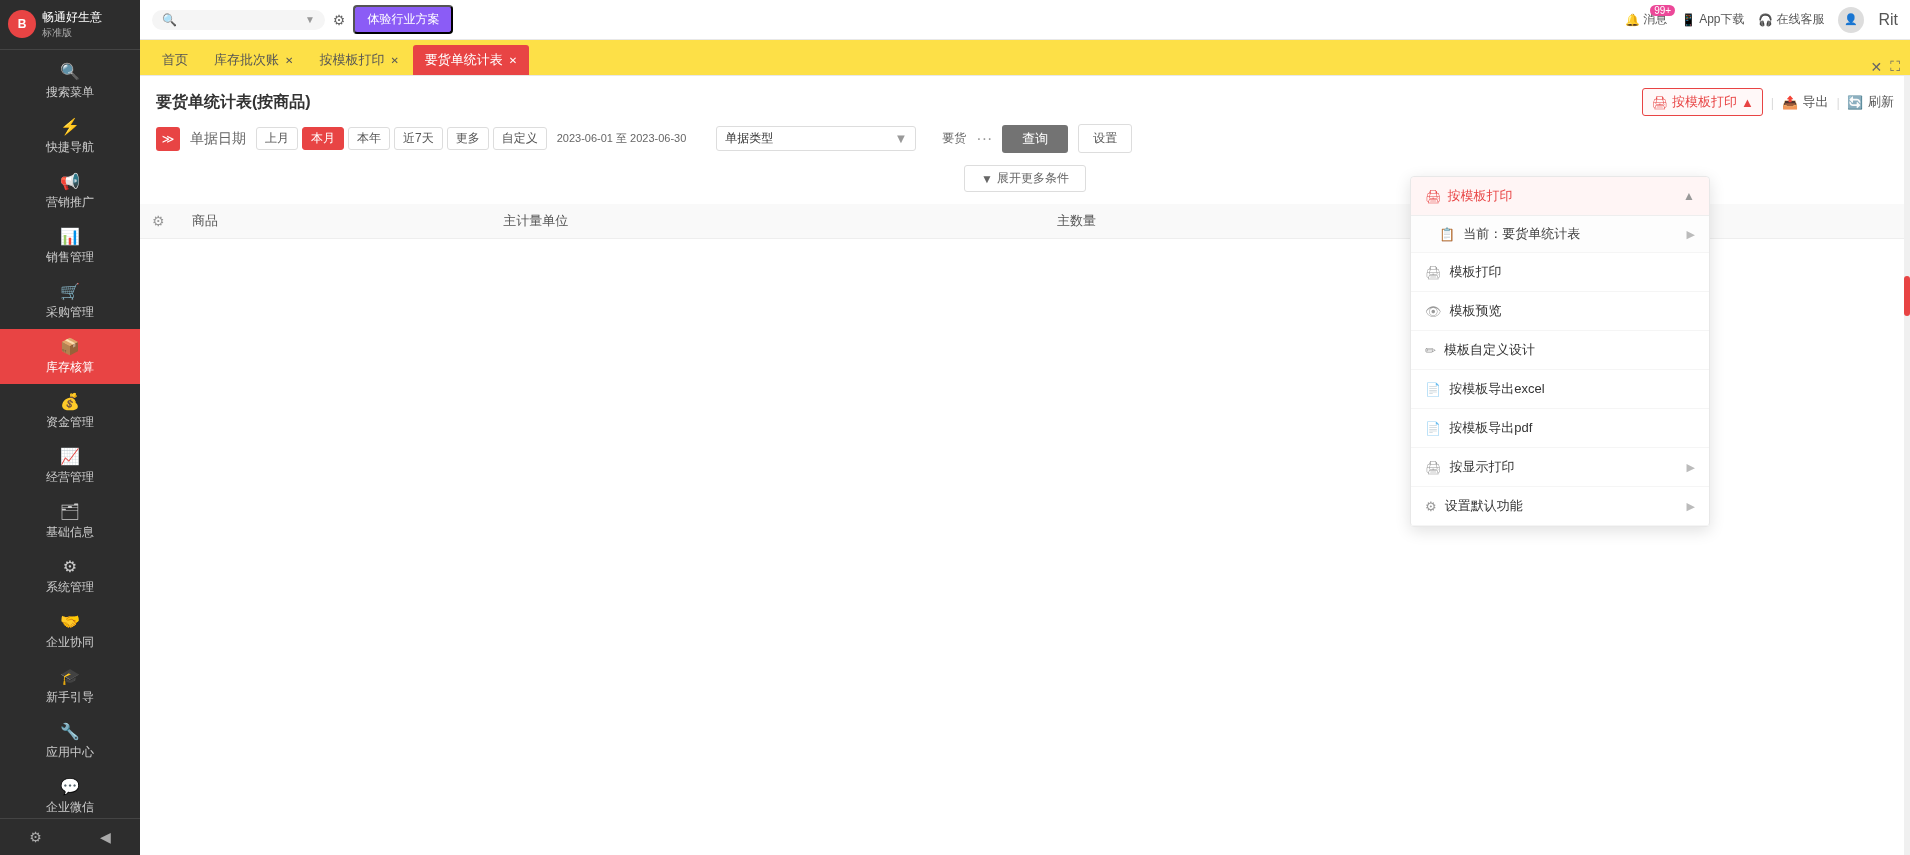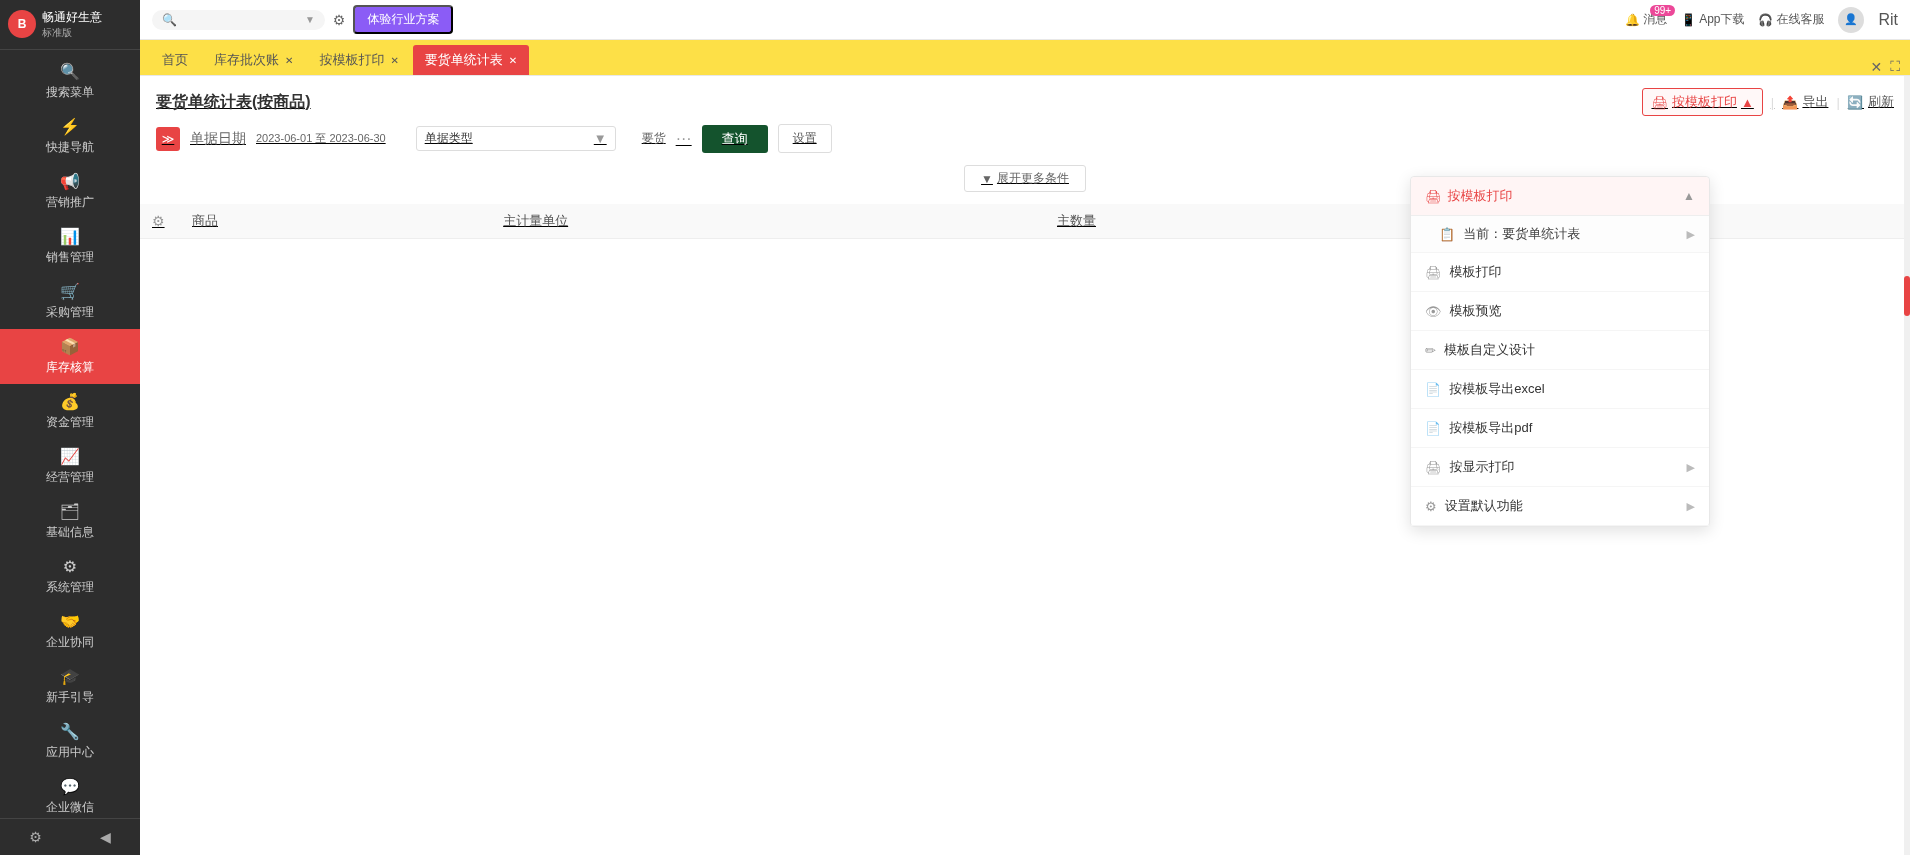--- a/index.html
+++ b/index.html
@@ -126,21 +126,21 @@
     }
     .tab.active {
       background: #e84444; color: white;
     }
     .tab .close { font-size: 10px; margin-left: 2px; }
     .tabs-spacer { flex: 1; }
     .tabs-controls { display: flex; align-items: center; gap: 8px; }
     .tab-ctrl-btn { font-size: 14px; color: #666; cursor: pointer; }
 
     
-    .page { flex: 1; overflow: auto; padding: 0; position: relative; text-decoration: underline; }
+    .page { flex: 1; overflow: auto; padding: 0; position: relative; }
     .page-inner { background: #fff; margin: 0; height: 100%; }
 
     
     .page-header {
       padding: 12px 16px 0;
       display: flex; align-items: center; justify-content: space-between;
     }
     .page-title { font-size: 16px; font-weight: 600; color: #333; }
     .page-actions { display: flex; align-items: center; gap: 8px; }
     .btn-template-print {
@@ -272,21 +272,21 @@
       font-size: 13px; color: #333;
       cursor: pointer;
       border-bottom: 1px solid #f5f5f5;
       background: #fdfdfd;
     }
     .dropdown-sub-item-left { display: flex; align-items: center; gap: 8px; }
     .dropdown-sub-label { color: #444; }
 
     
     .btn-query {
-      background: #14532d; color: white;
+      background: #737373; color: white;
       padding: 5px 20px; border-radius: 3px;
       font-size: 13px; cursor: pointer; border: none;
     }
     .btn-setting {
       border: 1px solid #ddd; color: #555;
       padding: 5px 14px; border-radius: 3px;
       font-size: 12px; cursor: pointer; background: #fff;
     }
 
     
@@ -451,20 +451,28 @@
           <div class="btn-refresh">
             <span>🔄</span>
             <span>刷新</span>
           </div>
         </div>
       </div>
 
       <div class="filter-row">
         <div class="filter-arrow">≫</div>
         <span class="filter-label">单据日期</span>
+        <div class="date-btns">
+          <button class="date-btn">上月</button>
+          <button class="date-btn active">本月</button>
+          <button class="date-btn">本年</button>
+          <button class="date-btn">近7天</button>
+          <button class="date-btn">更多</button>
+          <button class="date-btn">自定义</button>
+        </div>
         <span class="date-range">2023-06-01 至 2023-06-30</span>
         <div class="filter-select-wrap" style="margin-left:20px;">
           <span class="filter-select-label">单据类型</span>
           <span class="filter-select-chevron">▼</span>
         </div>
         <span class="filter-item-label" style="margin-left:16px;">要货</span>
         <span class="ellipsis-btn">···</span>
         <button class="btn-query">查询</button>
         <button class="btn-setting">设置</button>
       </div>

